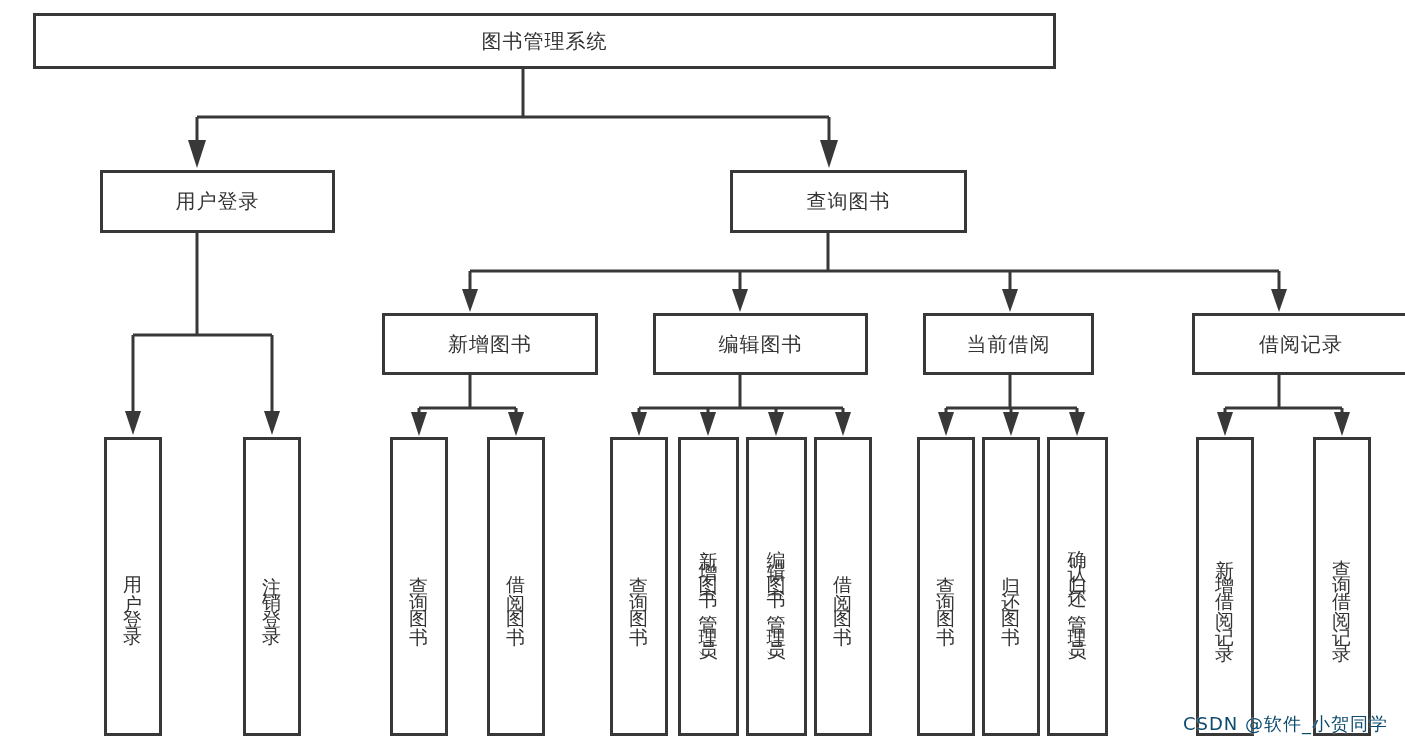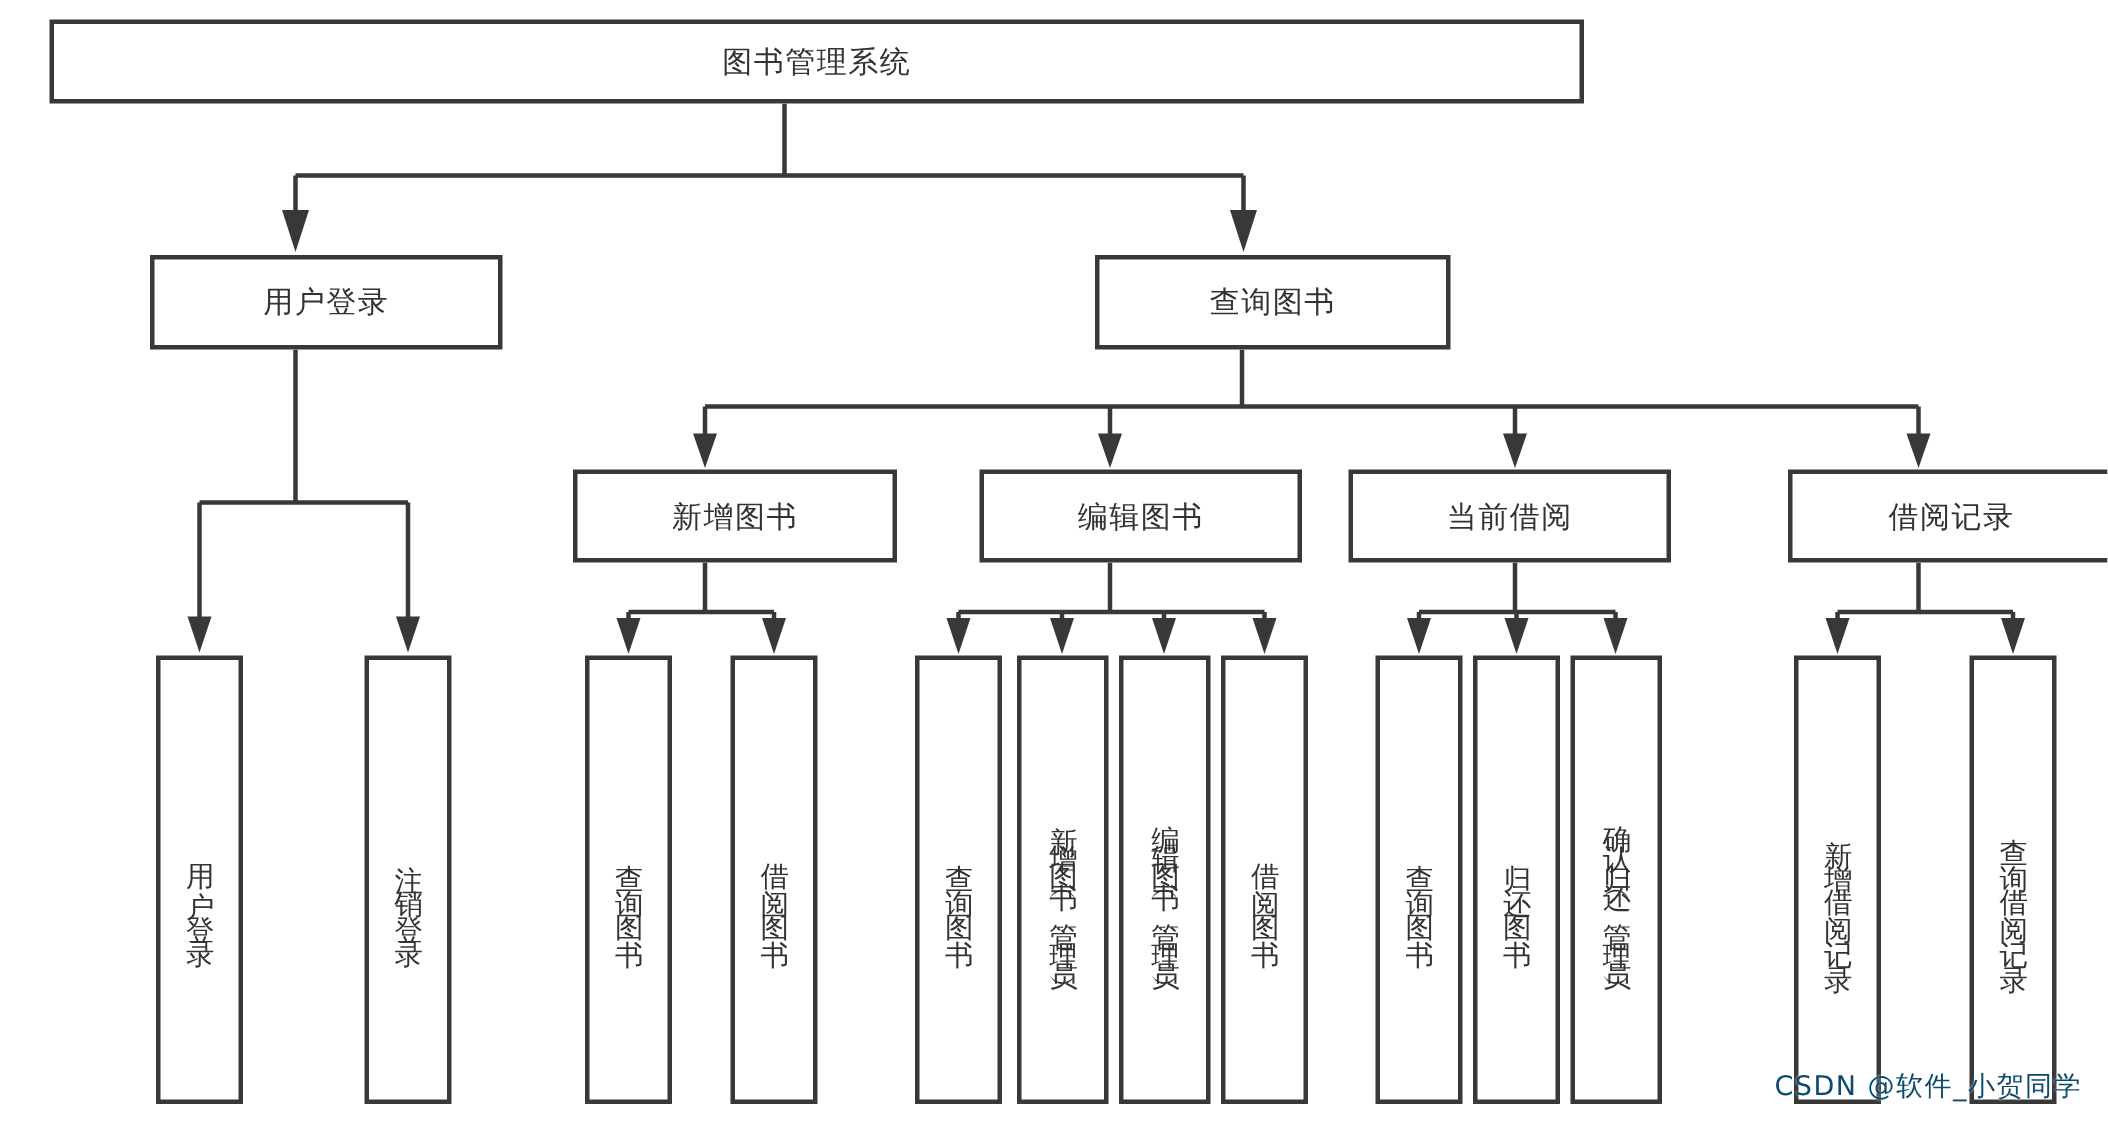--- a/index.html
+++ b/index.html
@@ -109,21 +109,21 @@
   <div class="box" style="left:710px;top:170px;width:237px;height:63px">
     <span>查询图书</span>
   </div>
 
   <div class="box" style="left:362px;top:313px;width:216px;height:62px">
     <span>新增图书</span>
   </div>
   <div class="box" style="left:633px;top:313px;width:215px;height:62px">
     <span>编辑图书</span>
   </div>
-  <div class="box" style="left:879px;top:313px;width:215px;height:62px">
+  <div class="box" style="left:903px;top:313px;width:171px;height:62px">
     <span>当前借阅</span>
   </div>
   <div class="box" style="left:1172px;top:313px;width:218px;height:62px">
     <span>借阅记录</span>
   </div>
 
   <div class="vbox" style="left:104px">
     <span class="vtext">用户登录</span>
   </div>
   <div class="vbox" style="left:243px">

